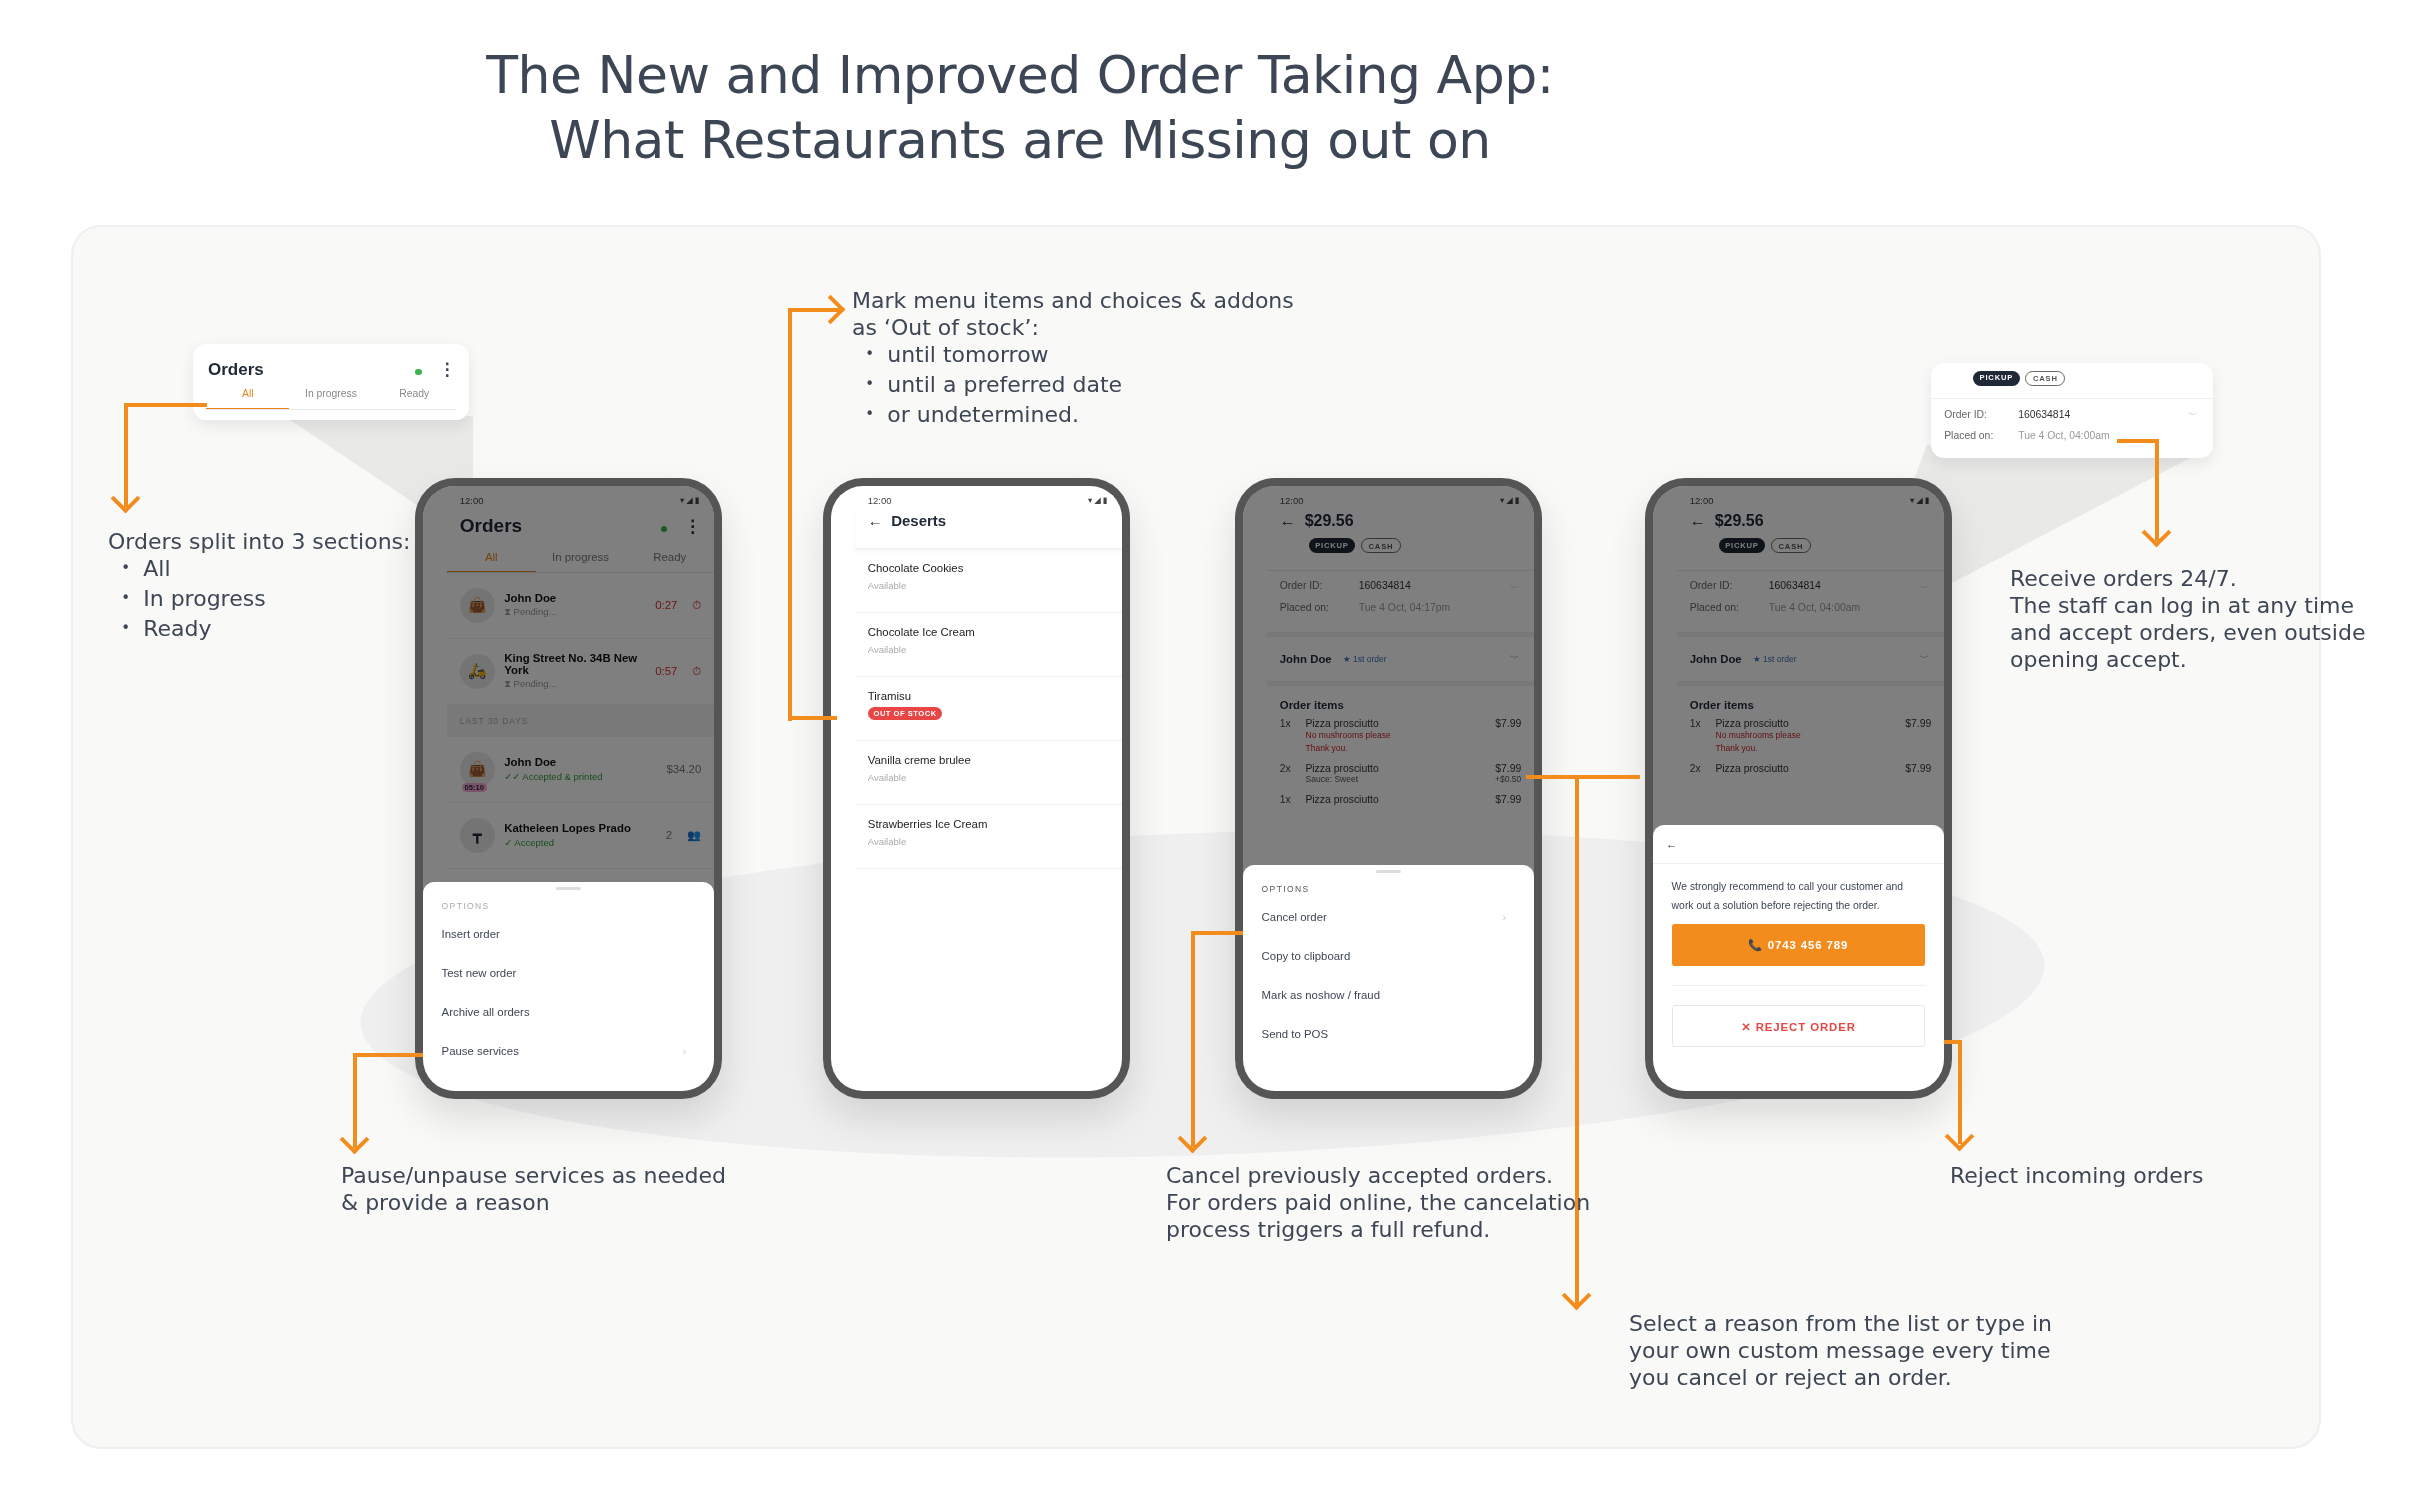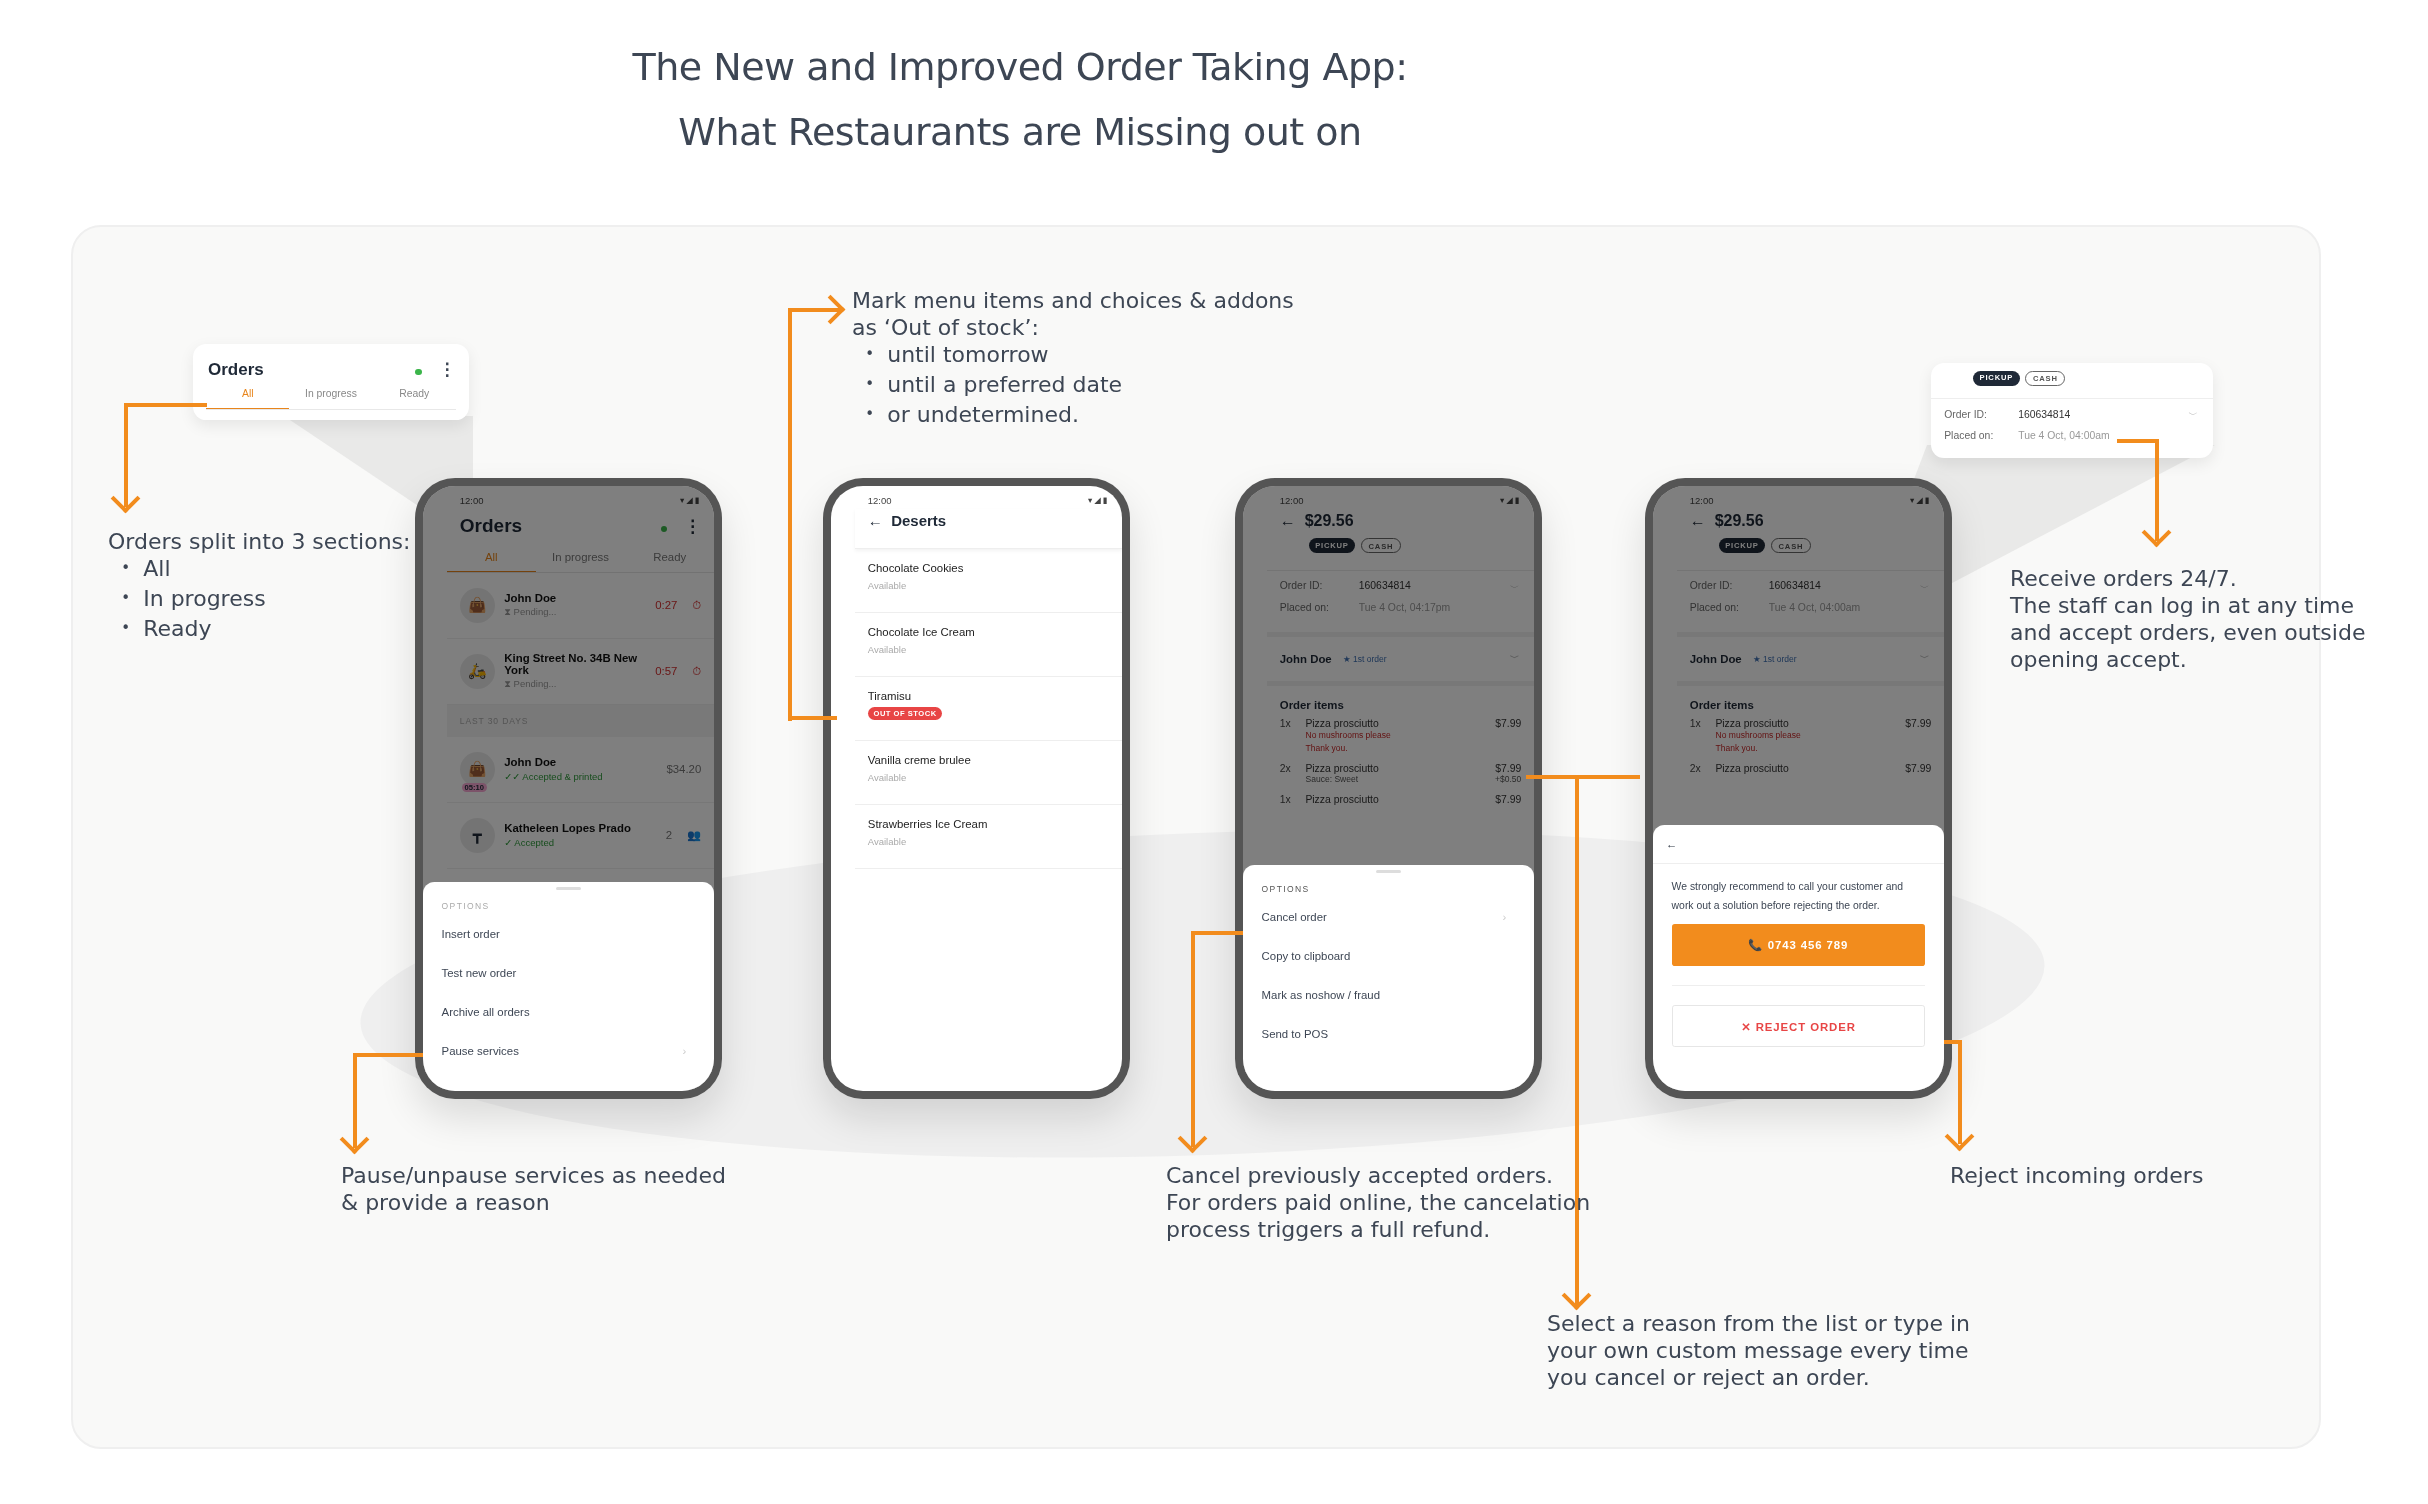--- a/index.html
+++ b/index.html
@@ -1,17 +1,17 @@
 <!DOCTYPE html>
 <html style="font-size:15px"><head>
 <meta charset="utf-8">
 <style>
   * { box-sizing: border-box; margin: 0; padding: 0; }
   body { width: 2428px; height: 1505px; background: #ffffff; position: relative; overflow: hidden; font-family: "DejaVu Sans", sans-serif; color: #3d4654; }
-  .title { position: absolute; left: 0; width: 2040px; text-align: center; font-size: 38px; color: #3d4654; letter-spacing: -0.5px; font-family: "DejaVu Sans", sans-serif; }
+  .title { position: absolute; left: 0; width: 2040px; text-align: center; font-size: 52px; color: #3d4654; letter-spacing: -0.5px; font-family: "DejaVu Sans", sans-serif; }
   .panel { position: absolute; left: 71px; top: 225px; width: 2250px; height: 1224px; background: #f9f9f8; border: 2.8px solid #efefef; border-radius: 30px; }
   .blob { position: absolute; background: #efefef; border-radius: 50%; }
   .ann { position: absolute; font-size: 22px; line-height: 27px; color: #3d4654; }
   .ann ul { list-style: none; padding-left: 13.2px; }
   .ann li::before { content: "•"; margin-right: 13.2px; font-size: 15px; position: relative; top: -2.8px; }
   .line { position: absolute; background: #f28c1d; }
   .arrow-down { position: absolute; width: 21px; height: 21px; border-right: 4.7px solid #f28c1d; border-bottom: 4.7px solid #f28c1d; transform: rotate(45deg); }
   .arrow-right { position: absolute; width: 21px; height: 21px; border-right: 4.7px solid #f28c1d; border-top: 4.7px solid #f28c1d; transform: rotate(45deg); }
 
   .phone { position: absolute; width: 307px; height: 621px; background: #555555; border-radius: 40px; padding: 7.6px; box-shadow: 0 19px 38px rgba(0,0,0,0.12); }
@@ -394,21 +394,21 @@
   <div>Pause/unpause services as needed</div>
   <div>&amp; provide a reason</div>
 </div>
 
 <div class="ann" style="left:1166px; top:1162px;">
   <div>Cancel previously accepted orders.</div>
   <div>For orders paid online, the cancelation</div>
   <div>process triggers a full refund.</div>
 </div>
 
-<div class="ann" style="left:1547px; top:1310px;">
+<div class="ann" style="left:1629px; top:1310px;">
   <div>Select a reason from the list or type in</div>
   <div>your own custom message every time</div>
   <div>you cancel or reject an order.</div>
 </div>
 
 <div class="ann" style="left:1950px; top:1162px;">
   <div>Reject incoming orders</div>
 </div>
 
 

